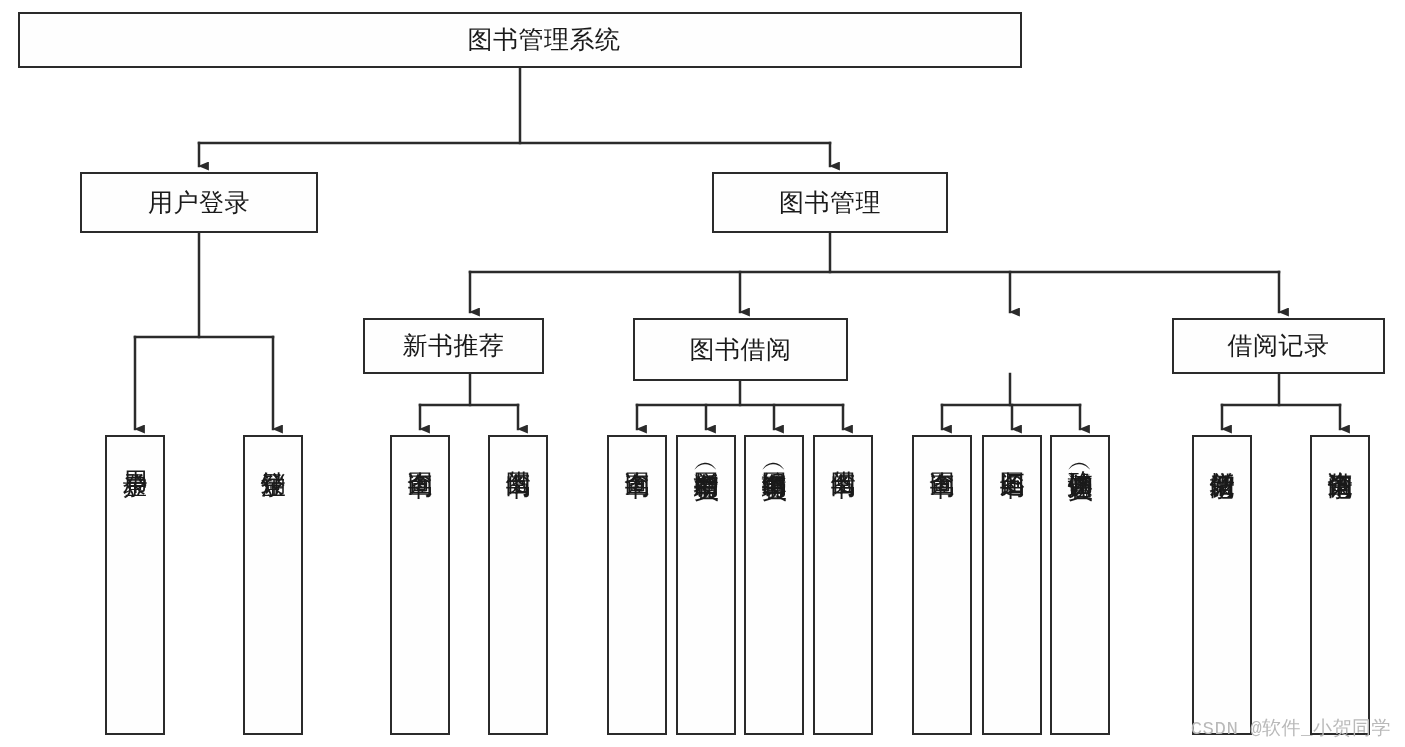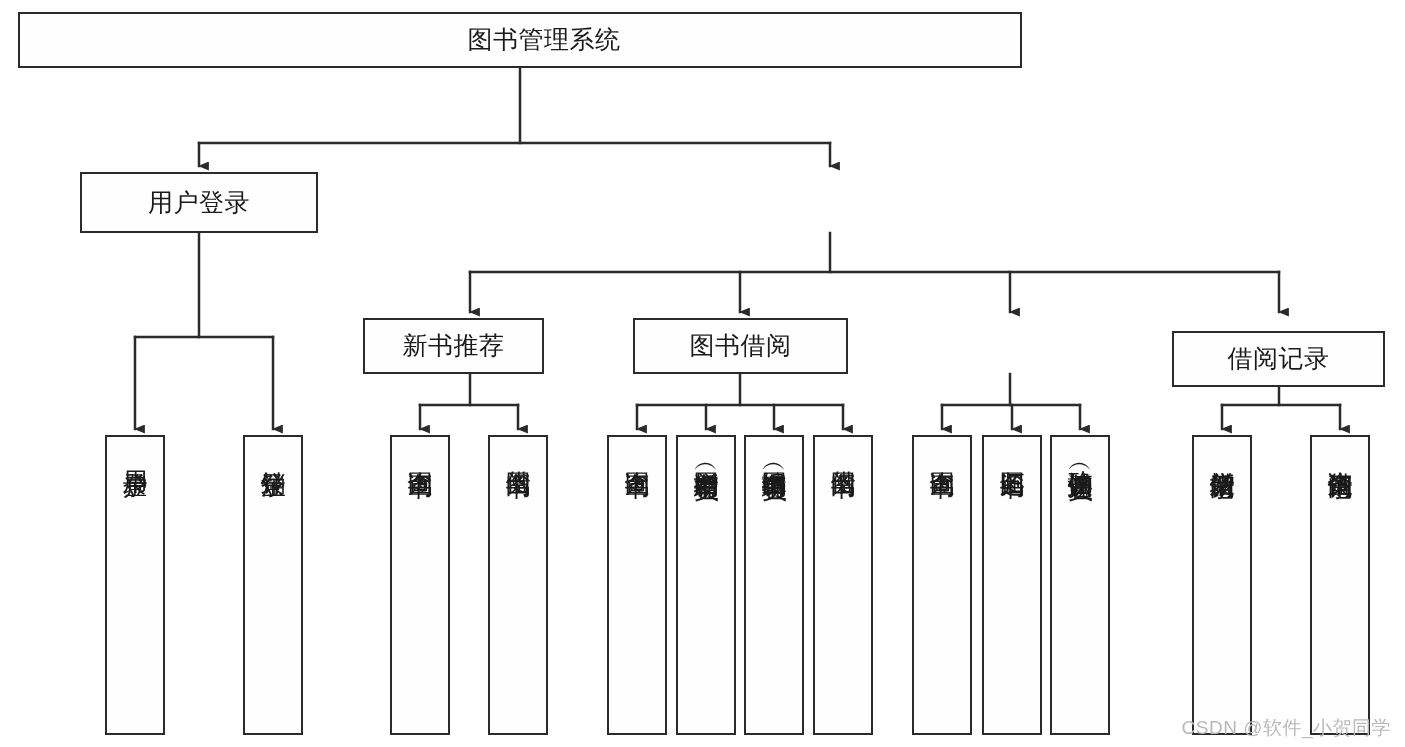--- a/index.html
+++ b/index.html
@@ -60,21 +60,21 @@
     text-align: center;
   }
   .watermark {
     position: absolute;
     right: 14px;
     bottom: 6px;
     font-size: 19px;
     color: #b9b9b9;
     letter-spacing: 0.5px;
     white-space: nowrap;
-    font-family: Liberation Sans, sans-serif;
+    font-family: Liberation Mono, monospace;
   }
 </style>
 </head>
 <body>
 
 <div id="canvas">
 
   <svg id="edges" viewBox="0 0 1405 747" xmlns="http://www.w3.org/2000/svg">
     <defs>
       <marker id="arrow" viewBox="0 0 10 12" refX="5" refY="11" markerWidth="9" markerHeight="11" orient="auto-start-reverse" markerUnits="userSpaceOnUse">
@@ -125,28 +125,31 @@
     </g>
   </svg>
 
   <div class="node root horiz" style="left:18px; top:12px; width:1004px; height:56px;">
     <span>图书管理系统</span>
   </div>
 
   <div class="node horiz" style="left:80px; top:172px; width:238px; height:61px;">
     <span>用户登录</span>
   </div>
+  <div class="node horiz" style="left:712px; top:172px; width:236px; height:61px;">
+    <span>图书管理</span>
+  </div>
 
   <div class="node horiz" style="left:363px; top:318px; width:181px; height:56px;">
     <span>新书推荐</span>
   </div>
-  <div class="node horiz" style="left:633px; top:318px; width:215px; height:56px;">
+  <div class="node horiz" style="left:633px; top:318px; width:215px; height:63px;">
     <span>图书借阅</span>
   </div>
-  <div class="node horiz" style="left:1172px; top:331px; width:213px; height:56px;">
+  <div class="node horiz" style="left:1172px; top:318px; width:213px; height:56px;">
     <span>借阅记录</span>
   </div>
 
   <div class="node leaf" style="left:105px; top:435px; width:60px; height:300px;">
     <span class="vtext">用户登录</span>
   </div>
   <div class="node leaf" style="left:243px; top:435px; width:60px; height:300px;">
     <span class="vtext">注销登录</span>
   </div>
 

